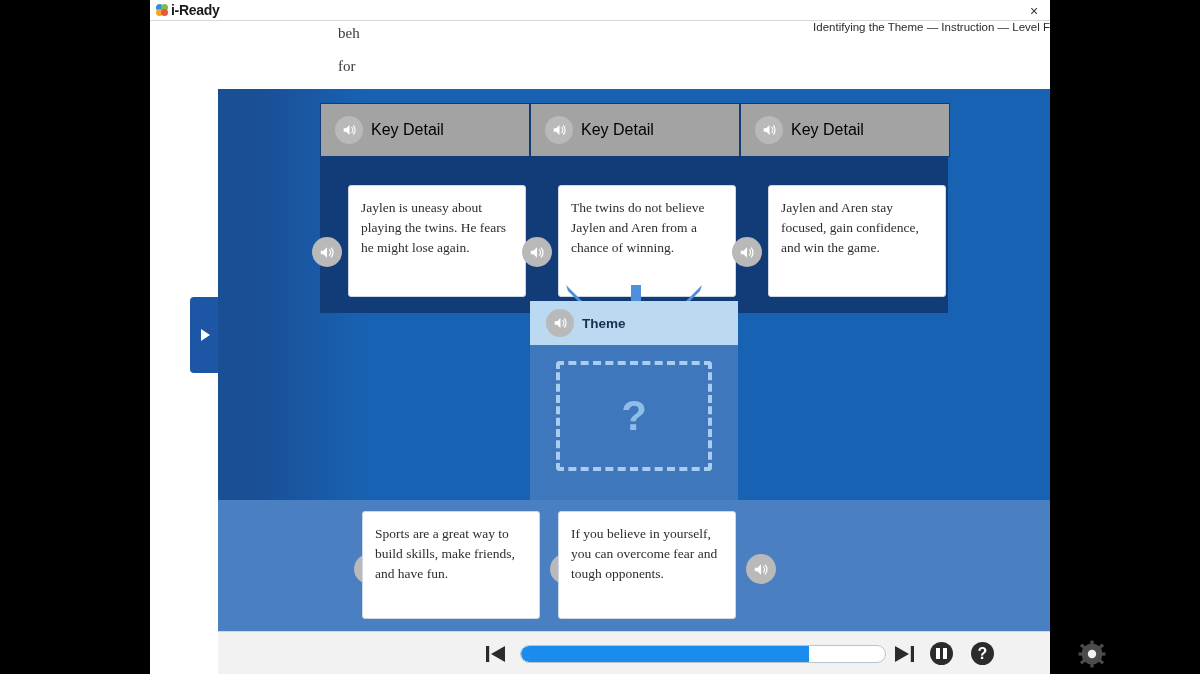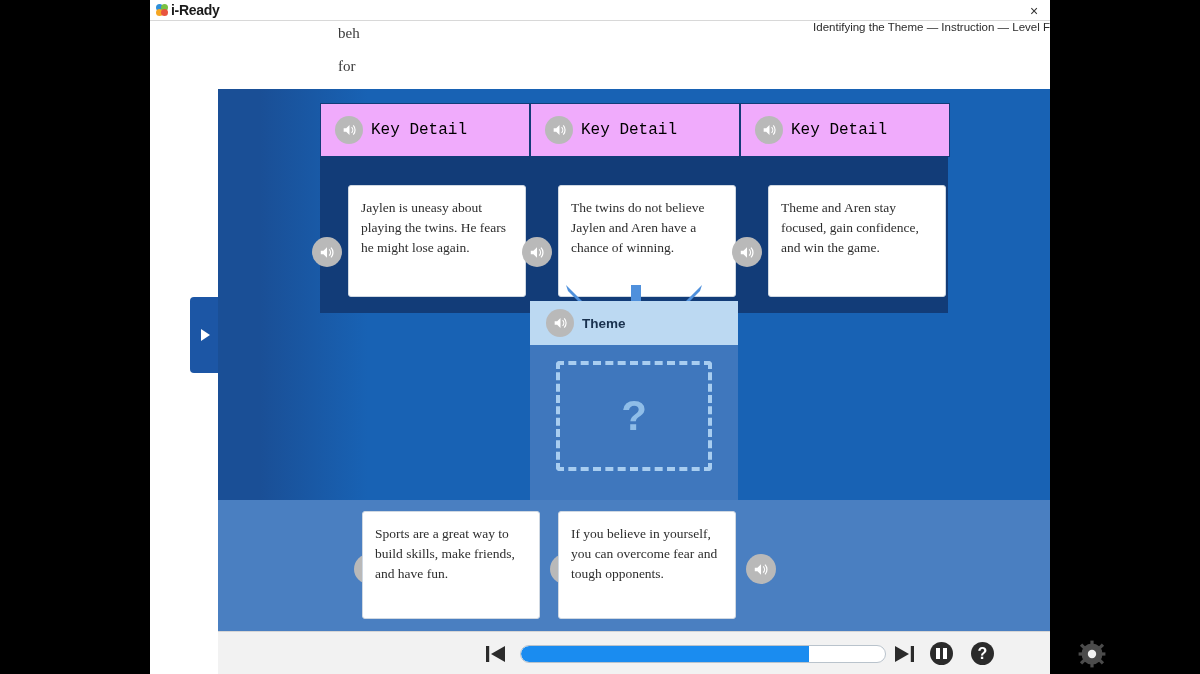--- a/index.html
+++ b/index.html
@@ -115,24 +115,23 @@
   }
 
   
   .kd-backdrop {
     position: absolute; left: 102px; top: 14px; width: 628px; height: 210px;
     background: #123c78;
   }
 
   .kd-col { position: absolute; top: 14px; width: 210px; }
   .kd-header {
-    height: 54px; background: #f0abfc;
+    height: 54px; background: #a3a3a3;
     display: flex; align-items: center; gap: 8px; padding-left: 14px;
     border: 1px solid #123c78;
-    font-family: Liberation Mono, monospace;
   }
   .kd-card {
     position: absolute; top: 82px; width: 178px; min-height: 112px;
     background: #ffffff; border: 1px solid #cfd8e2; border-radius: 3px;
     padding: 12px 10px 28px 12px;
     font-size: 13.5px; line-height: 20px; color: #2d2d2d;
     font-family: "Liberation Serif", serif;
   }
   .kd-spk {
     position: absolute; top: 134px;
@@ -284,21 +283,21 @@
         </div>
         <div class="kd-spk" style="left:-8px">
           <div class="spk" style="width:30px;height:30px">
             <svg width="16" height="13" viewBox="0 0 18 14">
                 <path d="M2 5h3L9 1v12L5 9H2z" fill="#fff"></path>
                 <path d="M11.5 3.5a5 5 0 010 7" stroke="#fff" stroke-width="1.4" fill="none"></path>
                 <path d="M13.5 1.5a8 8 0 010 11" stroke="#fff" stroke-width="1.4" fill="none"></path>
               </svg>
           </div>
         </div>
-        <div class="kd-card" style="left:28px">The twins do not believe Jaylen and Aren have a chance of winning.</div>
+        <div class="kd-card" style="left:28px">The twins do not believe Jaylen and Aren from a chance of winning.</div>
       </div>
 
       <div class="kd-col" style="left:522px">
         <div class="kd-header">
           <div class="spk" style="width:28px;height:28px">
             <svg width="15" height="12" viewBox="0 0 18 14">
                 <path d="M2 5h3L9 1v12L5 9H2z" fill="#fff"></path>
                 <path d="M11.5 3.5a5 5 0 010 7" stroke="#fff" stroke-width="1.4" fill="none"></path>
                 <path d="M13.5 1.5a8 8 0 010 11" stroke="#fff" stroke-width="1.4" fill="none"></path>
               </svg>
@@ -307,21 +306,21 @@
         </div>
         <div class="kd-spk" style="left:-8px">
           <div class="spk" style="width:30px;height:30px">
             <svg width="16" height="13" viewBox="0 0 18 14">
                 <path d="M2 5h3L9 1v12L5 9H2z" fill="#fff"></path>
                 <path d="M11.5 3.5a5 5 0 010 7" stroke="#fff" stroke-width="1.4" fill="none"></path>
                 <path d="M13.5 1.5a8 8 0 010 11" stroke="#fff" stroke-width="1.4" fill="none"></path>
               </svg>
           </div>
         </div>
-        <div class="kd-card" style="left:28px">Theme and Aren stay focused, gain confidence, and win the game.</div>
+        <div class="kd-card" style="left:28px">Jaylen and Aren stay focused, gain confidence, and win the game.</div>
       </div>
 
       <div class="arrow" style="left:340px;top:192px">
         <svg width="40" height="40" viewBox="0 0 40 40">
             <path d="M6 6 L24 24 L18 30 L30 34 L34 22 L28 28 L10 10 Z" fill="#4f90dc" transform="rotate(0)"></path>
             <polygon points="8,4 30,26 24,32 34,36 36,24 30,30 10,10" fill="#4f90dc"></polygon>
           </svg>
       </div>
       <div class="arrow" style="left:404px;top:196px">
         <svg width="28" height="34" viewBox="0 0 28 34">

